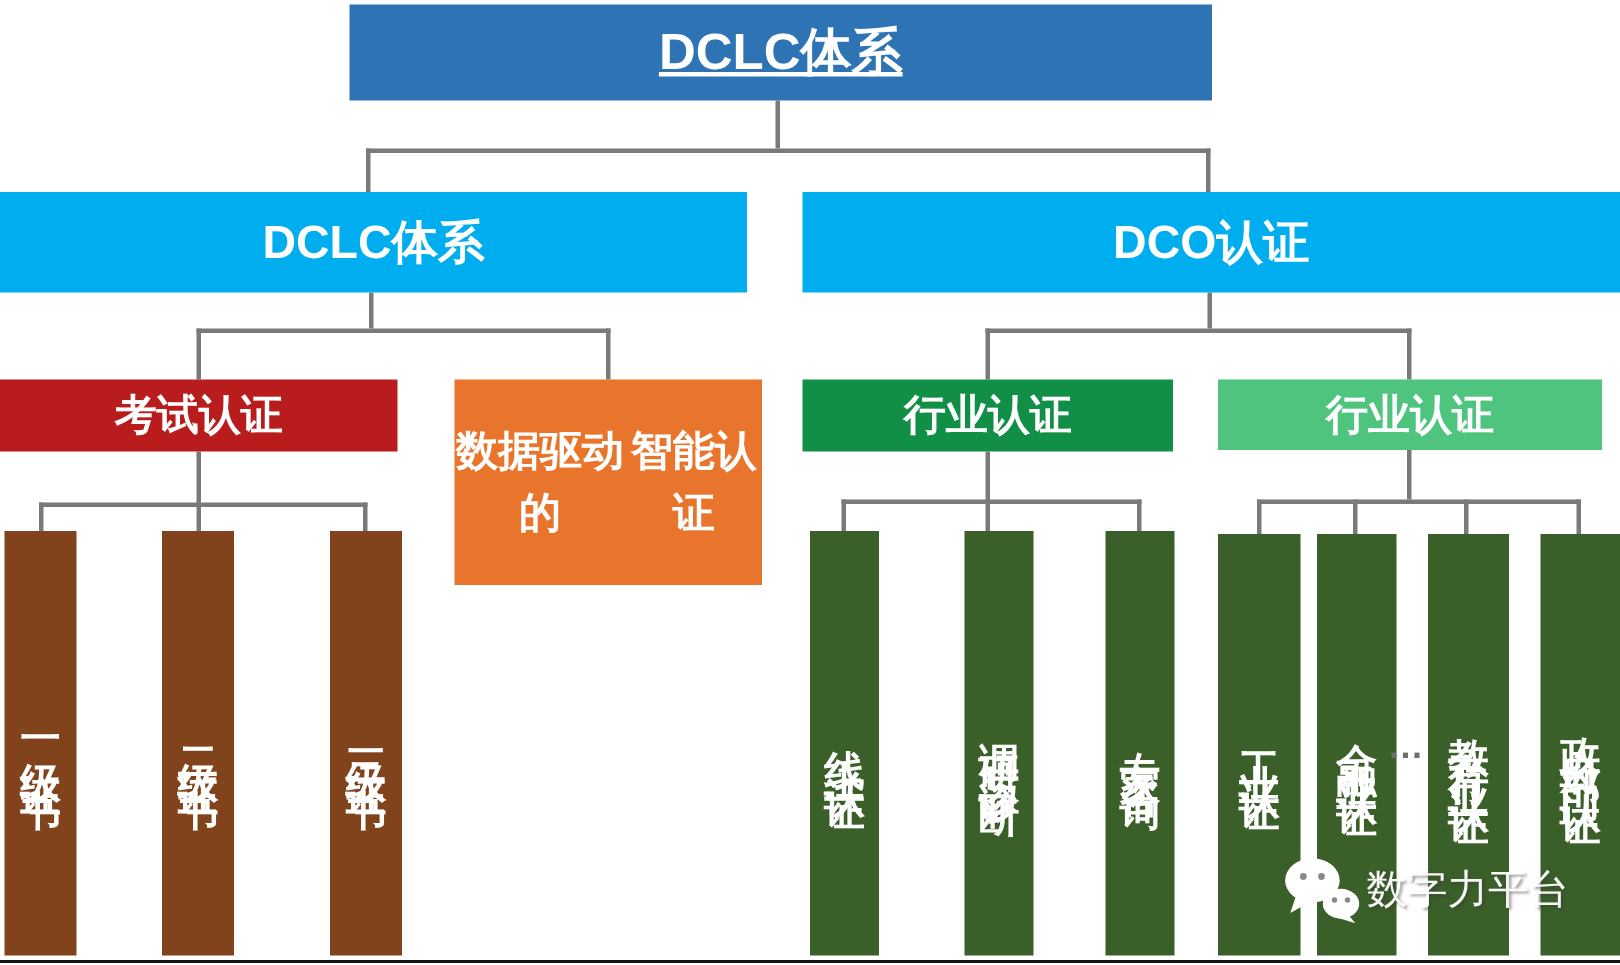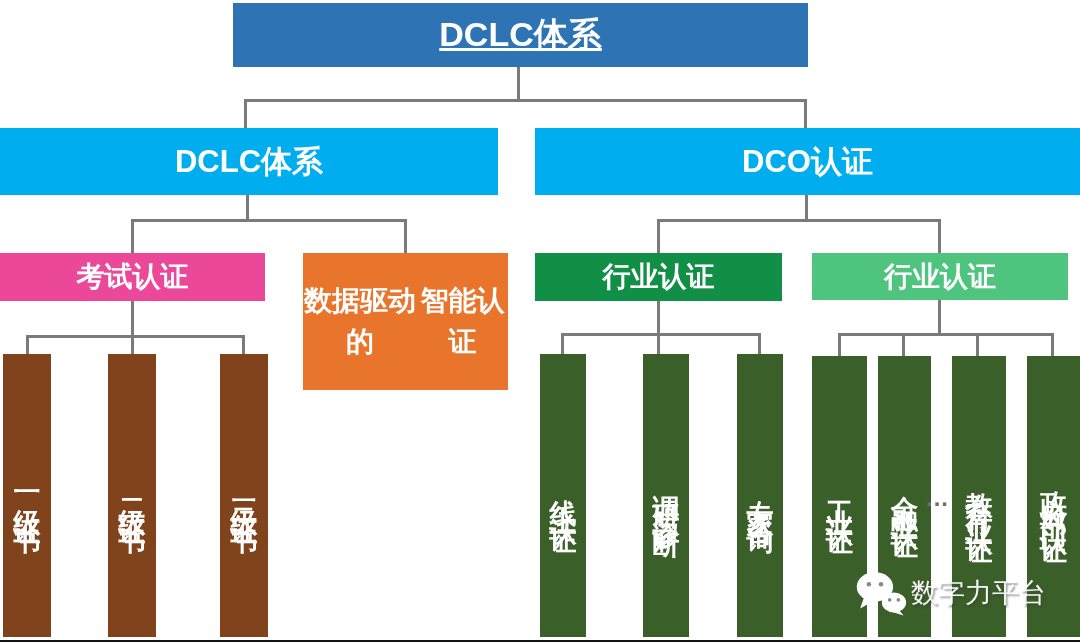--- a/index.html
+++ b/index.html
@@ -79,21 +79,21 @@
   </div>
 
   <div class="box lvl1-box" style="left: 0px; top: 128px; width: 498px; height: 67px; background-color: rgb(0, 174, 239);">
     <span>DCLC体系</span>
   </div>
 
   <div class="box lvl1-box" style="left: 535px; top: 128px; width: 545px; height: 67px; background-color: rgb(0, 174, 239);">
     <span>DCO认证</span>
   </div>
 
-  <div class="box lvl2-box" style="left: 0px; top: 253px; width: 265px; height: 48px; background-color: #ec4899;">
+  <div class="box lvl2-box" style="left: 0px; top: 253px; width: 265px; height: 48px; background-color: #b91c1c;">
     <span>考试认证</span>
   </div>
 
   <div class="box lvl2-box smart-box" style="left: 303px; top: 253px; width: 205px; height: 137px; background-color: rgb(232, 117, 43);">
     <span>数据驱动的</span>
     <span>智能认证</span>
   </div>
 
   <div class="box lvl2-box" style="left: 535px; top: 253px; width: 247px; height: 48px; background-color: rgb(18, 143, 70);">
     <span>行业认证</span>

